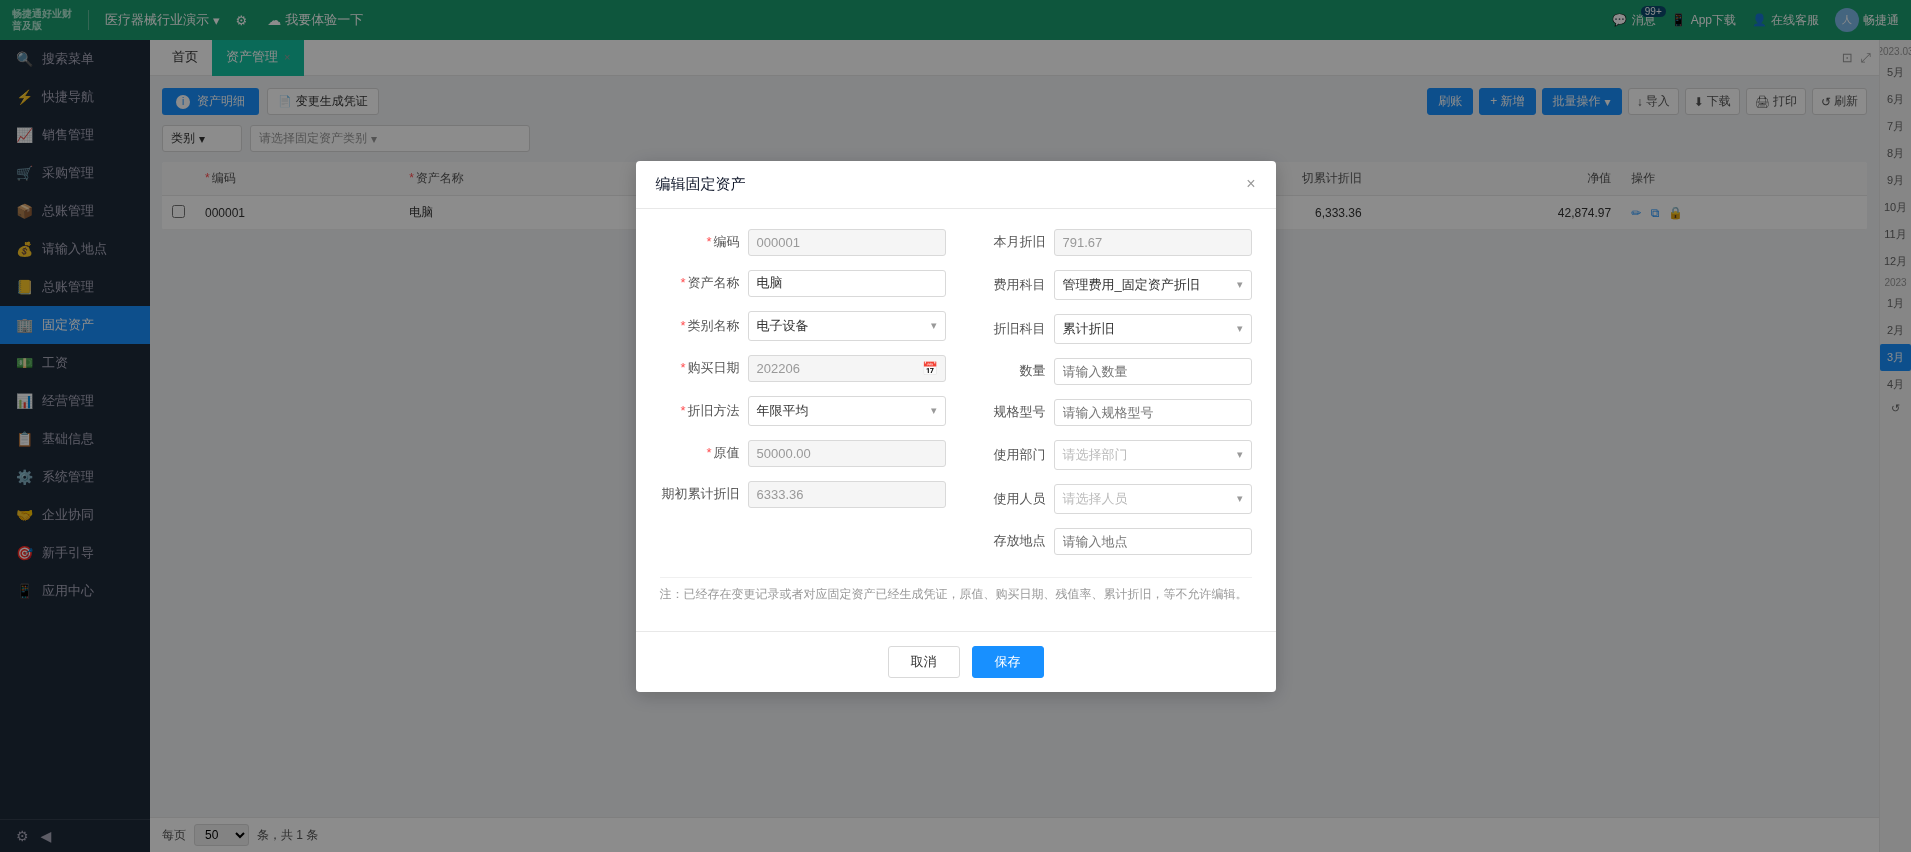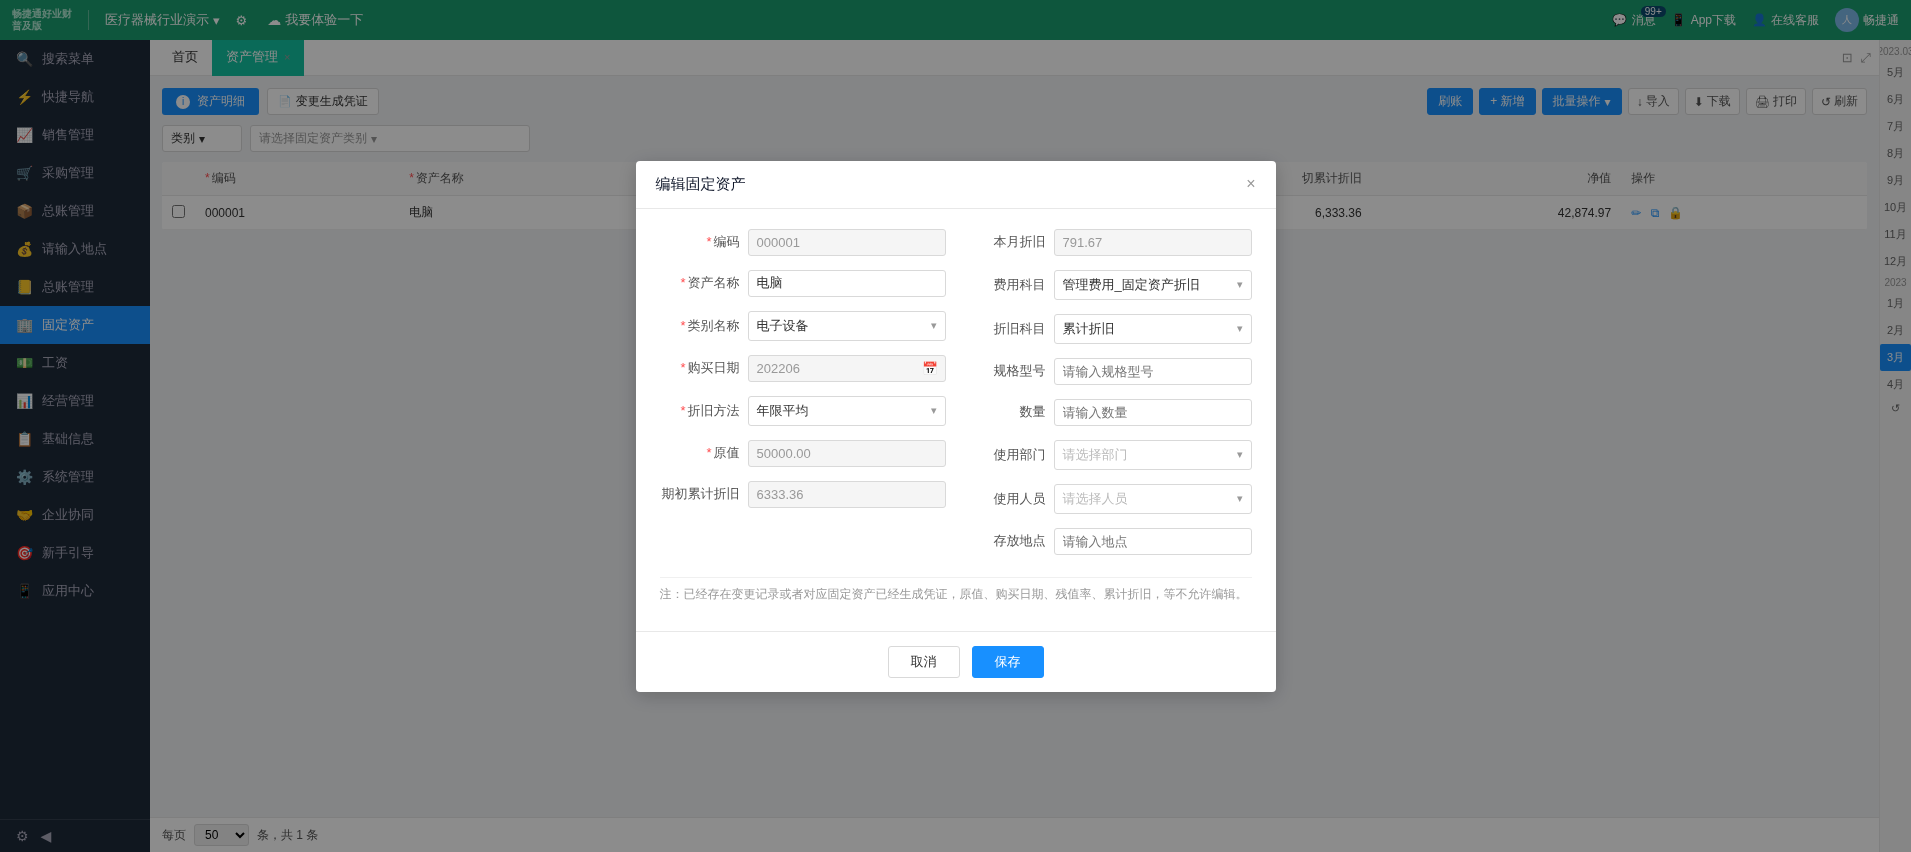--- a/index.html
+++ b/index.html
@@ -431,27 +431,27 @@
 
           <div class="form-row" style="margin-bottom:14px;">
             <div class="form-label"><span>折旧科目</span></div>
             <div class="form-select">
               <span>累计折旧</span>
               <span class="chevron">▾</span>
             </div>
           </div>
 
           <div class="form-row" style="margin-bottom:14px;">
+            <div class="form-label"><span>数量</span></div>
+            <input class="form-input" type="text" placeholder="请输入数量" style="">
+          </div>
+
+          <div class="form-row" style="margin-bottom:14px;">
             <div class="form-label"><span>规格型号</span></div>
             <input class="form-input" type="text" placeholder="请输入规格型号" style="">
-          </div>
-
-          <div class="form-row" style="margin-bottom:14px;">
-            <div class="form-label"><span>数量</span></div>
-            <input class="form-input" type="text" placeholder="请输入数量" style="">
           </div>
 
           <div class="form-row" style="margin-bottom:14px;">
             <div class="form-label"><span>使用部门</span></div>
             <div class="form-select">
               <span style="color:#bbb;">请选择部门</span>
               <span class="chevron">▾</span>
             </div>
           </div>
 

